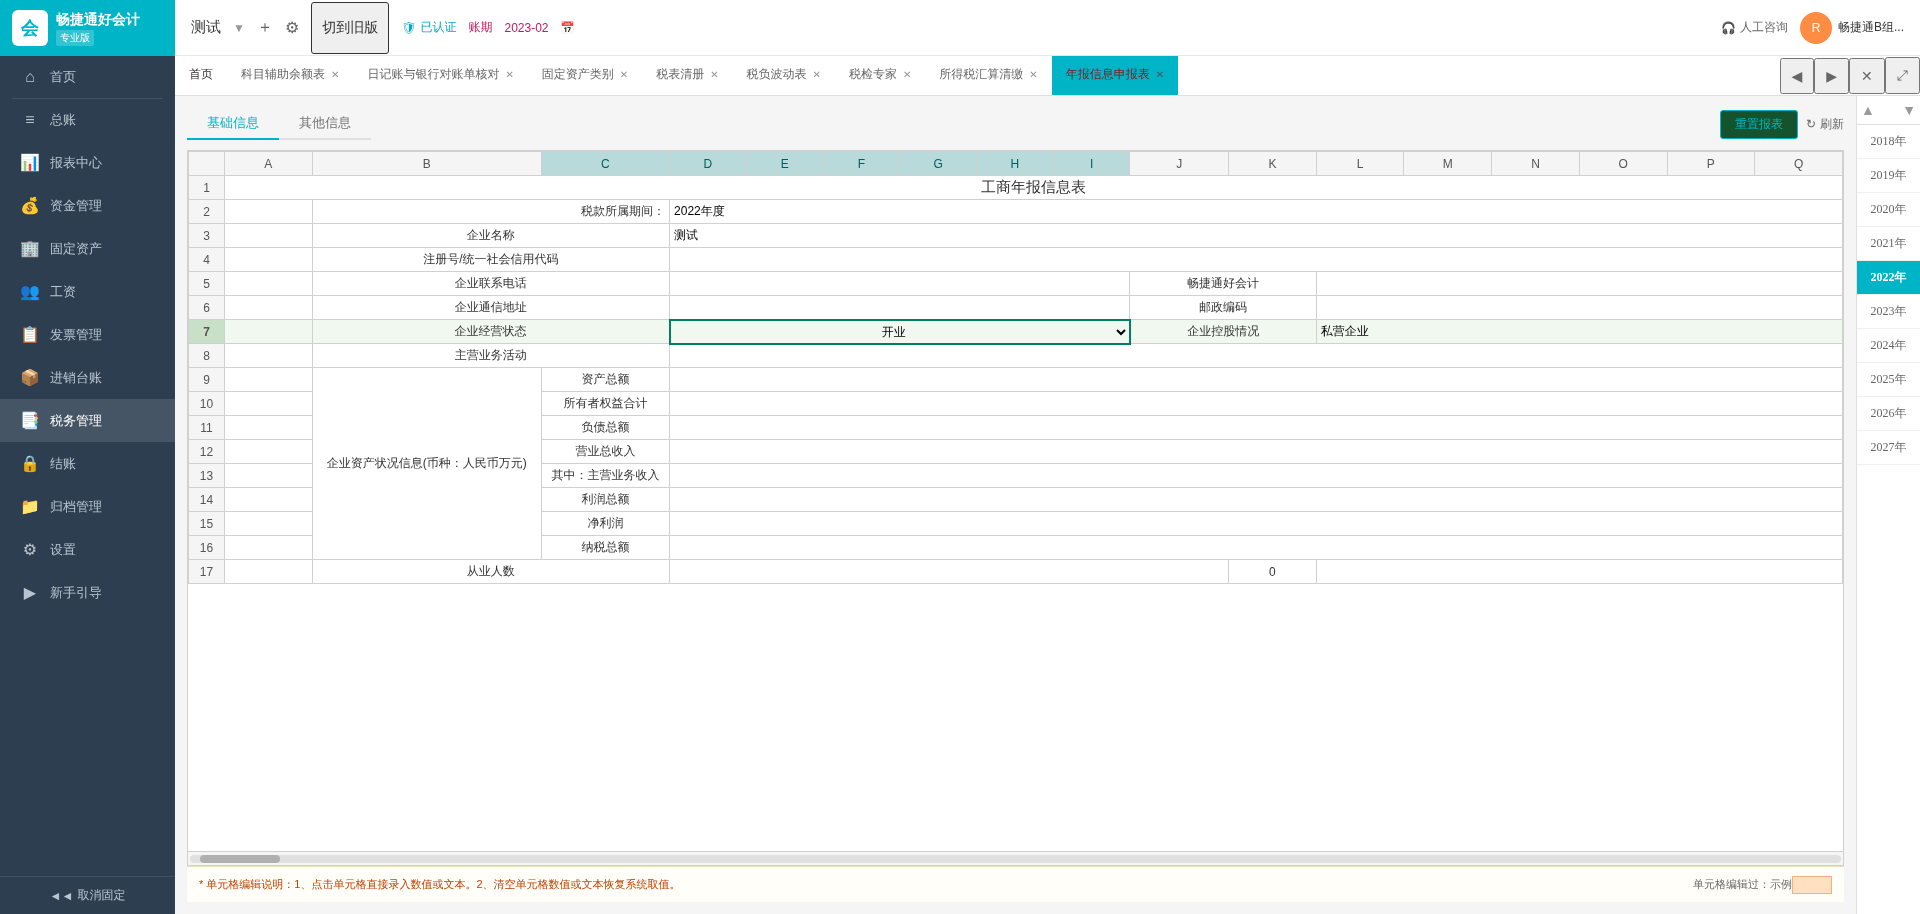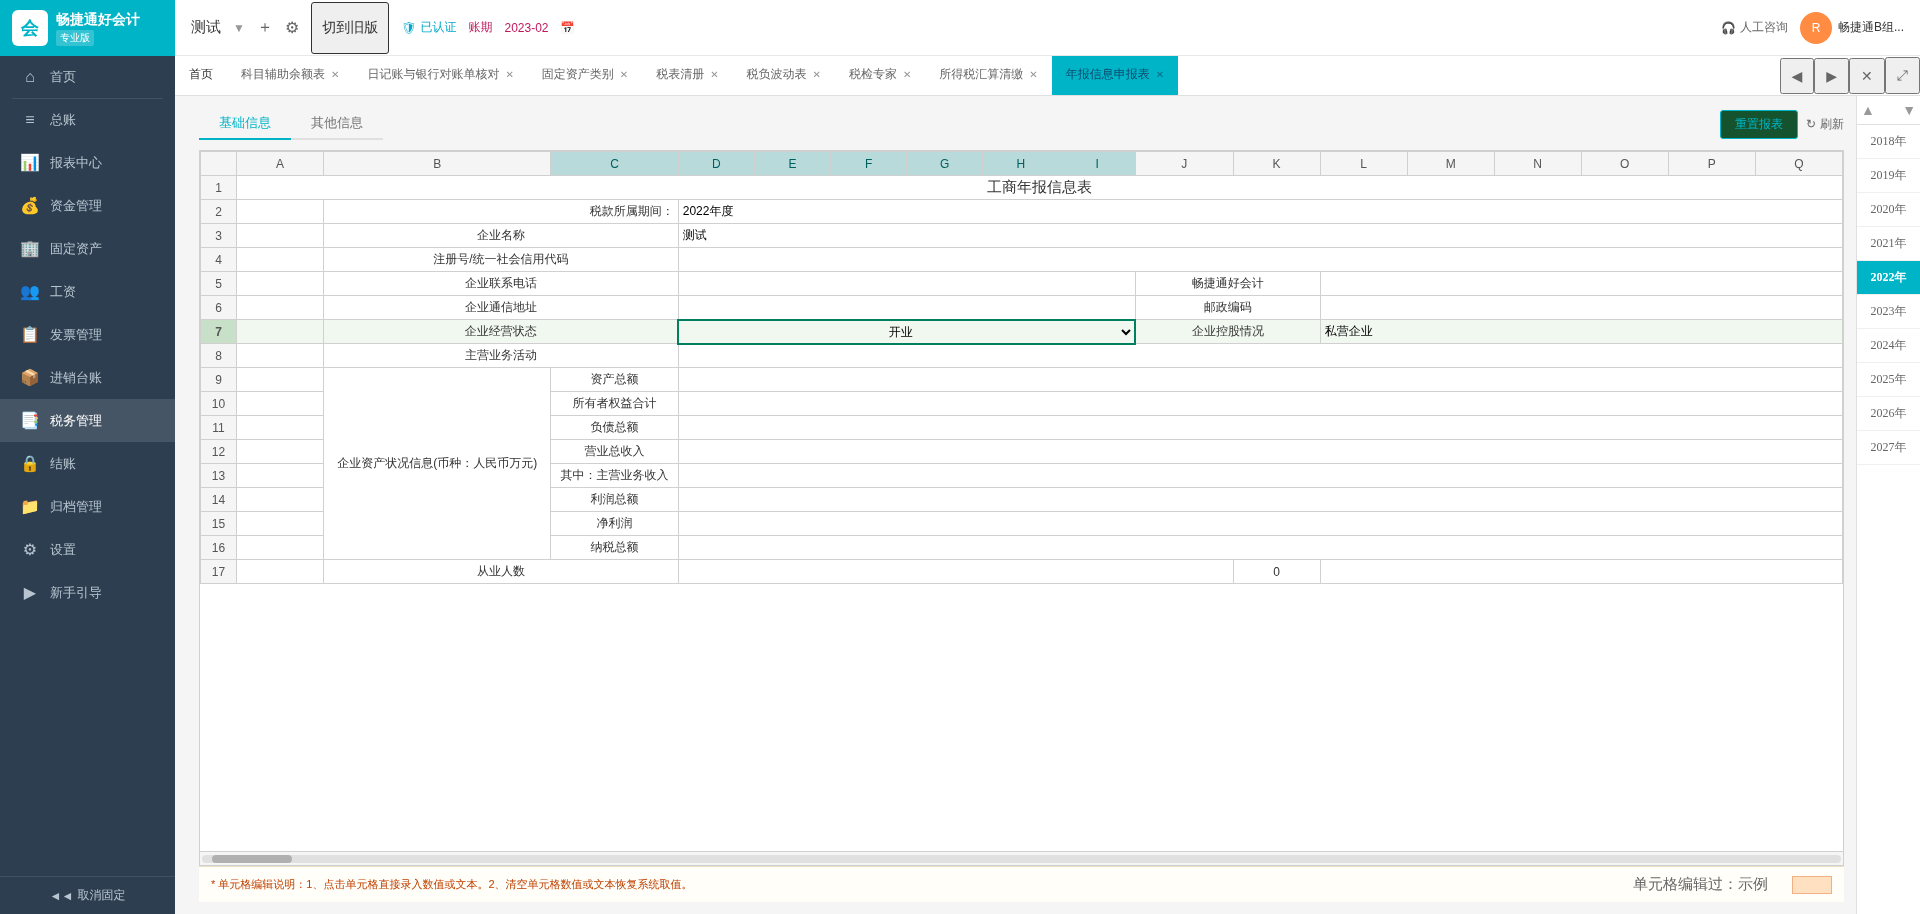--- a/index.html
+++ b/index.html
@@ -34,30 +34,30 @@
     .topbar-period-icon { color: #666; }
     .topbar-spacer { flex: 1; }
     .topbar-service { display: flex; align-items: center; gap: 4px; color: #666; cursor: pointer; font-size: 12px; }
     .topbar-user { display: flex; align-items: center; gap: 6px; cursor: pointer; }
     .topbar-avatar { width: 32px; height: 32px; border-radius: 50%; background: #ff8c42; display: flex; align-items: center; justify-content: center; color: white; font-size: 12px; }
     .topbar-username { font-size: 12px; color: #333; }
 
     
     .tabbar { background: white; display: flex; align-items: center; border-bottom: 1px solid #e0e0e0; flex-shrink: 0; overflow: hidden; }
     .tab { padding: 10px 14px; font-size: 12px; color: #666; cursor: pointer; white-space: nowrap; border-bottom: 2px solid transparent; display: flex; align-items: center; gap: 6px; }
-    .tab.active { color: #0c4a6e; background: #00b4c8; border-bottom: 2px solid #00b4c8; }
+    .tab.active { color: #7f1d1d; background: #00b4c8; border-bottom: 2px solid #00b4c8; }
     .tab-close { font-size: 10px; color: inherit; opacity: 0.7; }
     .tab-home { color: #333; }
     .tab-nav { display: flex; align-items: center; margin-left: auto; }
     .tab-nav-btn { padding: 8px 10px; color: #666; cursor: pointer; font-size: 14px; }
     .tab-close-all { padding: 8px 10px; color: #666; cursor: pointer; font-size: 14px; }
     .tab-expand { padding: 8px 10px; color: #666; cursor: pointer; font-size: 14px; }
 
     
-    .content { flex: 1; display: flex; overflow: hidden; background: #f5f5f5; padding-left: 12px; }
+    .content { flex: 1; display: flex; overflow: hidden; background: #f5f5f5; }
 
     
     .report-area { flex: 1; display: flex; flex-direction: column; padding: 12px; overflow: hidden; }
     .report-header { display: flex; align-items: center; justify-content: space-between; margin-bottom: 10px; }
     .report-tabs { display: flex; gap: 0; border-bottom: 2px solid #e0e0e0; }
     .report-tab { padding: 6px 20px; font-size: 13px; cursor: pointer; color: #737373; border-bottom: 2px solid transparent; margin-bottom: -2px; }
     .report-tab.active { color: #00b4c8; border-bottom: 2px solid #00b4c8; font-weight: 500; }
     .report-actions { display: flex; gap: 8px; }
     .btn-reset { border: 1px solid #00b4c8; color: #00b4c8; background: #14532d; padding: 5px 14px; border-radius: 3px; cursor: pointer; font-size: 12px; }
     .btn-refresh { border: none; background: none; color: #666; cursor: pointer; font-size: 12px; display: flex; align-items: center; gap: 4px; }
@@ -73,21 +73,21 @@
     .spreadsheet td.label-cell { text-align: center; color: #333; }
     .spreadsheet td.title-cell { text-align: center; font-size: 15px; font-weight: normal; color: #333; }
     .spreadsheet td.right-label { text-align: right; color: #333; }
     .h-scrollbar { height: 14px; border-top: 1px solid #d0d0d0; background: #f5f5f5; display: flex; align-items: center; padding: 0 2px; }
     .h-scrollbar-track { flex: 1; height: 8px; background: #e0e0e0; border-radius: 4px; position: relative; }
     .h-scrollbar-thumb { width: 80px; height: 8px; background: #b0b0b0; border-radius: 4px; position: absolute; left: 10px; }
 
     
     .statusbar { height: 36px; background: #fffef8; border-top: 1px solid #e8e0c0; display: flex; align-items: center; padding: 0 12px; gap: 8px; flex-shrink: 0; }
     .statusbar-note { color: #c04000; font-size: 11px; flex: 1; }
-    .statusbar-example { display: flex; align-items: center; gap: 24px; color: #666; font-size: 15px; }
+    .statusbar-example { display: flex; align-items: center; gap: 0; color: #666; font-size: 11px; }
     .example-box { width: 40px; height: 18px; background: #ffe0c0; border: 1px solid #f0b080; }
 
     
     .year-panel { width: 64px; background: white; border-left: 1px solid #e0e0e0; display: flex; flex-direction: column; overflow: hidden; flex-shrink: 0; }
     .year-nav-btn { background: none; border: none; cursor: pointer; color: #999; font-size: 14px; padding: 2px; }
     .year-item { padding: 8px 4px; text-align: center; font-size: 12px; color: #666; cursor: pointer; border-bottom: 1px solid #f0f0f0; font-family: Liberation Serif, serif; }
     .year-item.active { background: #00b4c8; color: white; font-weight: bold; }
 
     
     .cell-select { width: 100%; border: none; background: transparent; font-size: 12px; text-align: center; cursor: pointer; outline: none; }

